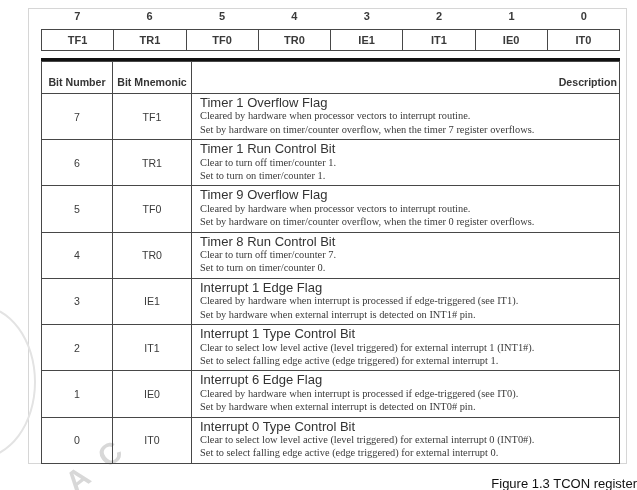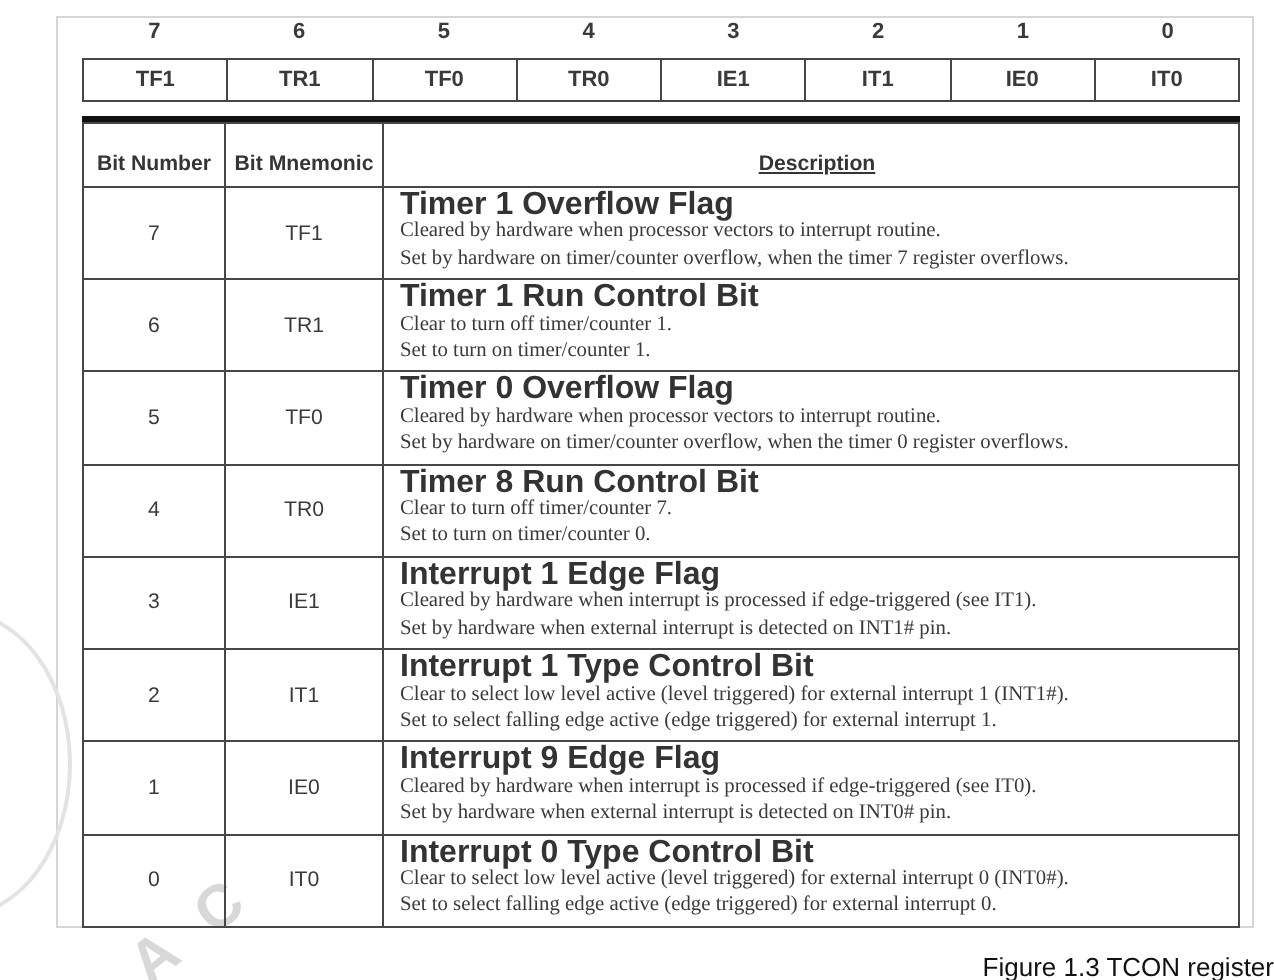--- a/index.html
+++ b/index.html
@@ -109,35 +109,34 @@
     font-size: 10.6px;
     font-weight: bold;
     color: #353535;
     vertical-align: bottom;
     padding: 3px 2px 4px 2px;
     text-align: center;
     line-height: 13px;
     height: 24px;
   }
   .tbl th.desc-h {
-    text-align: center;
+    text-align: right;
     padding-left: 8px;
-    text-decoration: underline;
   }
   .tbl td.num, .tbl td.mn {
     text-align: center;
     font-size: 10.6px;
     color: #3a3a3a;
   }
   .tbl td.desc {
     padding: 2px 6px 3px 8px;
   }
   .desc .d-title {
-    font-weight: bold;
-    font-size: 16px;
+    font-weight: normal;
+    font-size: 13px;
     line-height: 13.4px;
     color: #333333;
   }
   .desc .d-line {
     font-size: 10.4px;
     line-height: 13.4px;
     color: #3a3a3a;
     white-space: nowrap;
     font-family: Liberation Serif, serif;
   }
@@ -215,21 +214,21 @@
           <div class="d-title">Timer 1 Run Control Bit</div>
           <div class="d-line">Clear to turn off timer/counter 1.</div>
           <div class="d-line">Set to turn on timer/counter 1.</div>
         </td>
       </tr>
 
       <tr>
         <td class="num">5</td>
         <td class="mn">TF0</td>
         <td class="desc">
-          <div class="d-title">Timer 0 Overflow Flag</div>
+          <div class="d-title">Timer 9 Overflow Flag</div>
           <div class="d-line">Cleared by hardware when processor vectors to interrupt routine.</div>
           <div class="d-line">Set by hardware on timer/counter overflow, when the timer 0 register overflows.</div>
         </td>
       </tr>
 
       <tr>
         <td class="num">4</td>
         <td class="mn">TR0</td>
         <td class="desc">
           <div class="d-title">Timer 8 Run Control Bit</div>
@@ -255,21 +254,21 @@
           <div class="d-title">Interrupt 1 Type Control Bit</div>
           <div class="d-line">Clear to select low level active (level triggered) for external interrupt 1 (INT1#).</div>
           <div class="d-line">Set to select falling edge active (edge triggered) for external interrupt 1.</div>
         </td>
       </tr>
 
       <tr>
         <td class="num">1</td>
         <td class="mn">IE0</td>
         <td class="desc">
-          <div class="d-title">Interrupt 9 Edge Flag</div>
+          <div class="d-title">Interrupt 6 Edge Flag</div>
           <div class="d-line">Cleared by hardware when interrupt is processed if edge-triggered (see IT0).</div>
           <div class="d-line">Set by hardware when external interrupt is detected on INT0# pin.</div>
         </td>
       </tr>
 
       <tr>
         <td class="num">0</td>
         <td class="mn">IT0</td>
         <td class="desc">
           <div class="d-title">Interrupt 0 Type Control Bit</div>

